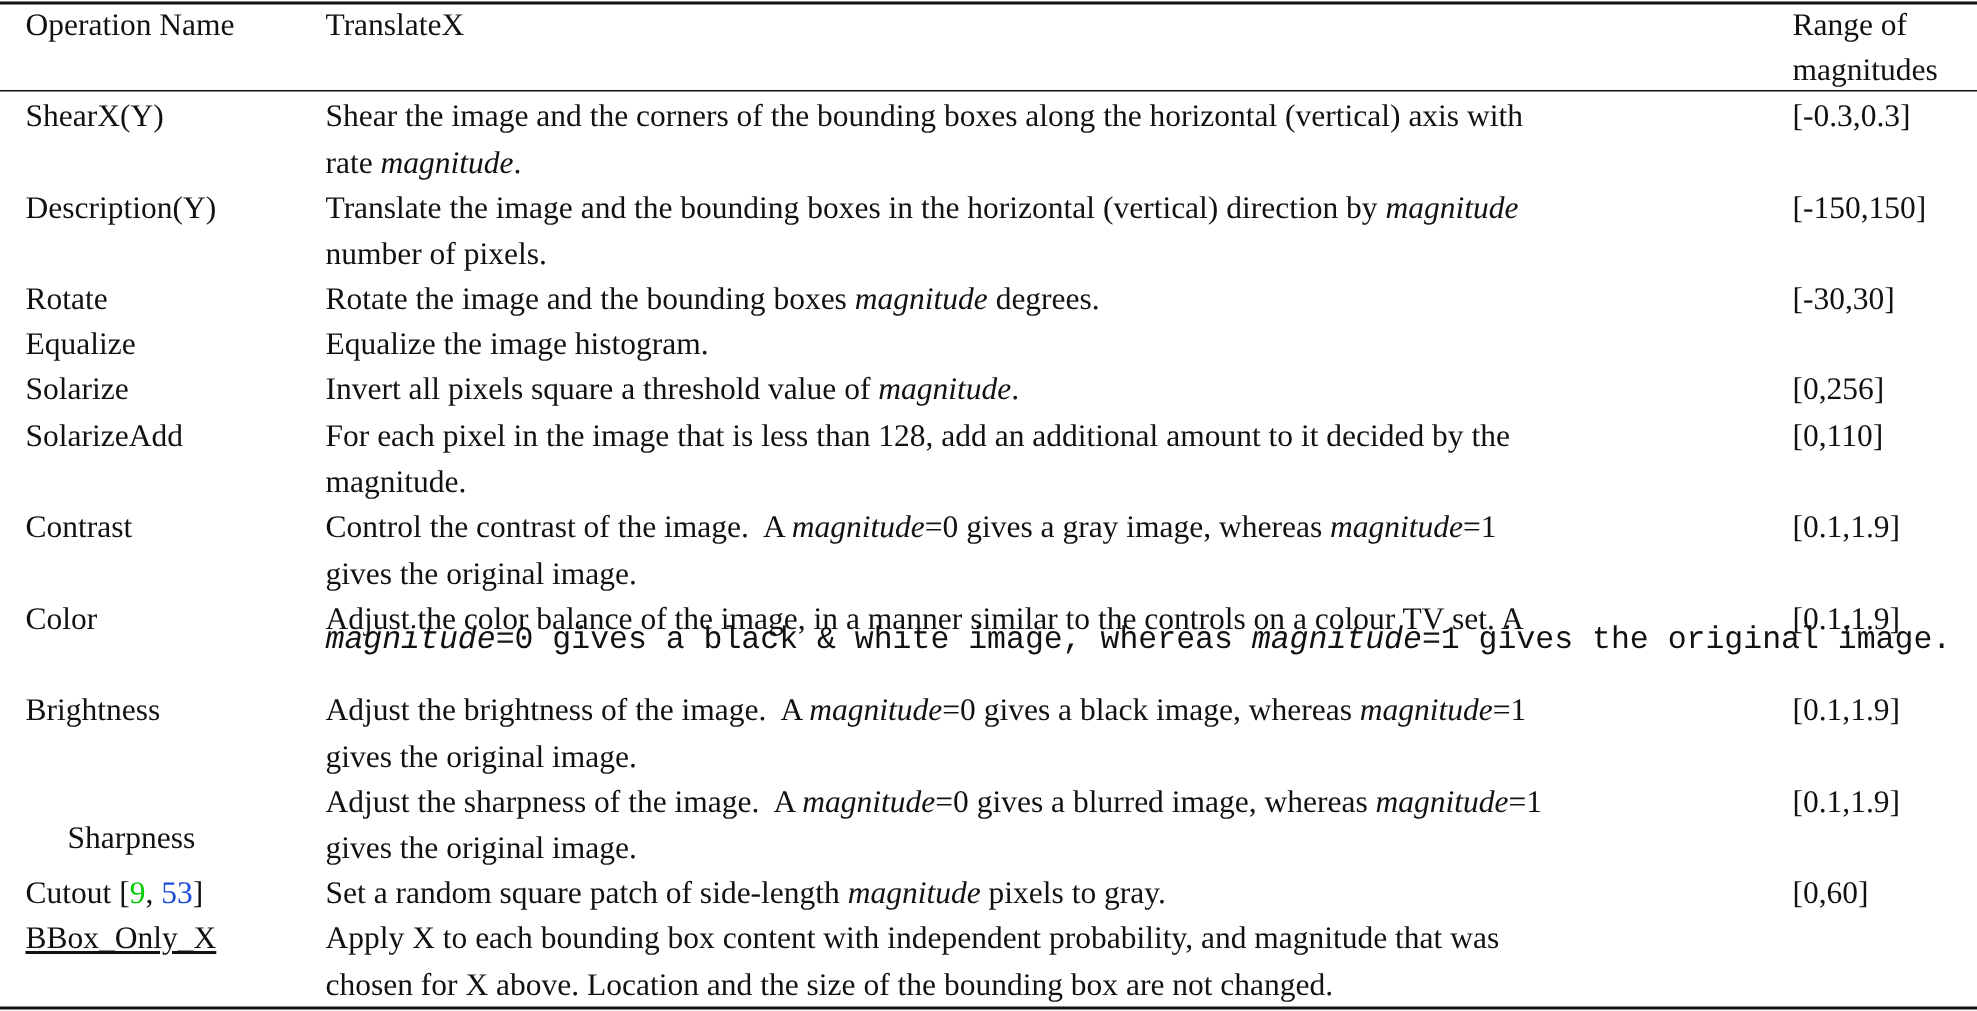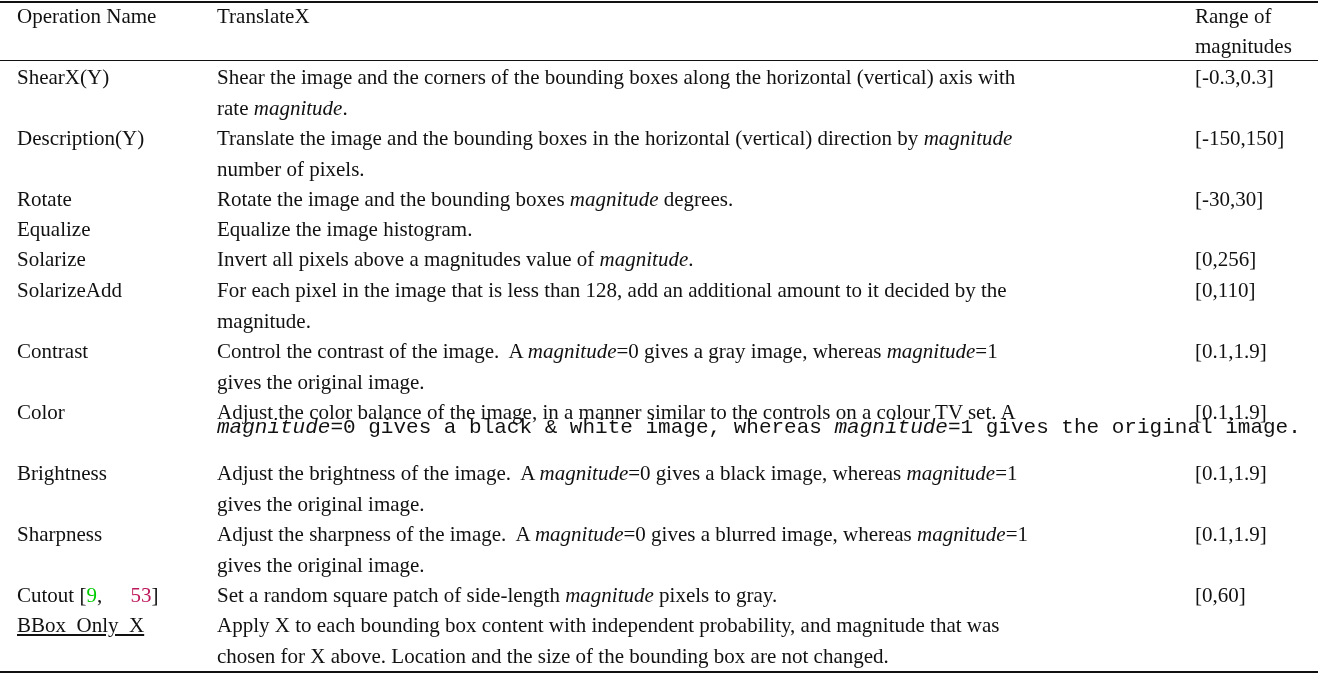--- a/index.html
+++ b/index.html
@@ -54,21 +54,21 @@
         <div class="cell c2" style="top: 184px;"><span style="white-space: pre;">Rotate the image and the bounding boxes </span><span class="it" style="white-space: pre;">magnitude</span><span style="white-space: pre;"> degrees.</span></div>
         <div class="cell c3" style="top: 184px;">[-30,30]</div>
       </div>
       <div>
         <div class="cell c1" style="top: 214px;"><span>Equalize</span></div>
         <div class="cell c2" style="top: 214px;"><span style="white-space: pre; text-align: right;">Equalize the image histogram.</span></div>
         <div class="cell c3" style="top: 214px;"></div>
       </div>
       <div>
         <div class="cell c1" style="top: 244px;"><span>Solarize</span></div>
-        <div class="cell c2" style="top: 244px;"><span style="white-space: pre;">Invert all pixels above a magnitudes value of </span><span class="it" style="white-space: pre;">magnitude</span><span style="white-space: pre;">.</span></div>
+        <div class="cell c2" style="top: 244px;"><span style="white-space: pre;">Invert all pixels square a threshold value of </span><span class="it" style="white-space: pre;">magnitude</span><span style="white-space: pre;">.</span></div>
         <div class="cell c3" style="top: 244px;">[0,256]</div>
       </div>
       <div>
         <div class="cell c1" style="top: 275px;"><span>SolarizeAdd</span></div>
         <div class="cell c2" style="top: 275px;"><span style="white-space: pre;">For each pixel in the image that is less than 128, add an additional amount to it decided by the</span></div>
         <div class="cell c2" style="top: 305.5px;"><span style="white-space: pre;">magnitude.</span></div>
         <div class="cell c3" style="top: 275px;">[0,110]</div>
       </div>
       <div>
         <div class="cell c1" style="top: 336px;"><span>Contrast</span></div>
@@ -82,27 +82,27 @@
         <div class="cell c2" style="top: 413px; font-family: Liberation Mono, monospace;"><span class="it" style="white-space: pre;">magnitude</span><span style="white-space: pre;">=0 gives a black &amp; white image, whereas </span><span class="it" style="white-space: pre;">magnitude</span><span style="white-space: pre;">=1 gives the original image.</span></div>
         <div class="cell c3" style="top: 397px;">[0.1,1.9]</div>
       </div>
       <div>
         <div class="cell c1" style="top: 458px;"><span>Brightness</span></div>
         <div class="cell c2" style="top: 458px;"><span style="white-space: pre;">Adjust the brightness of the image.  A </span><span class="it" style="white-space: pre;">magnitude</span><span style="white-space: pre;">=0 gives a black image, whereas </span><span class="it" style="white-space: pre;">magnitude</span><span style="white-space: pre;">=1</span></div>
         <div class="cell c2" style="top: 488.5px;"><span style="white-space: pre;">gives the original image.</span></div>
         <div class="cell c3" style="top: 458px;">[0.1,1.9]</div>
       </div>
       <div>
-        <div class="cell c1" style="top: 519px;"><span>Sharpness</span></div>
+        <div class="cell c1" style="top: 543px; margin-left: 28px;"><span>Sharpness</span></div>
         <div class="cell c2" style="top: 519px;"><span style="white-space: pre; text-align: right;">Adjust the sharpness of the image.  A </span><span class="it" style="white-space: pre;">magnitude</span><span style="white-space: pre; margin-top: 16px;">=0 gives a blurred image, whereas </span><span class="it" style="white-space: pre;">magnitude</span><span style="white-space: pre;">=1</span></div>
         <div class="cell c2" style="top: 549.5px;"><span style="white-space: pre;">gives the original image.</span></div>
         <div class="cell c3" style="top: 519px;">[0.1,1.9]</div>
       </div>
       <div>
-        <div class="cell c1" style="top: 580px;"><span>Cutout</span> [<span class="cite" style="color: rgb(0, 204, 0);">9</span>, <span class="cite" style="color: #be185d; margin-left: 23px;">53</span>]</div>
+        <div class="cell c1" style="top: 580px;"><span>Cutout</span> [<span class="cite" style="color: rgb(0, 204, 0);">9</span>, <span class="cite" style="color: #1d4ed8;">53</span>]</div>
         <div class="cell c2" style="top: 580px;"><span style="white-space: pre;">Set a random square patch of side-length </span><span class="it" style="white-space: pre;">magnitude</span><span style="white-space: pre;"> pixels to gray.</span></div>
         <div class="cell c3" style="top: 580px;">[0,60]</div>
       </div>
       <div>
         <div class="cell c1" style="top: 610px; text-decoration: underline;"><span>BBox_Only_X</span></div>
         <div class="cell c2" style="top: 610px;"><span style="white-space: pre;">Apply X to each bounding box content with independent probability, and magnitude that was</span></div>
         <div class="cell c2" style="top: 640.5px;"><span style="white-space: pre;">chosen for X above. Location and the size of the bounding box are not changed.</span></div>
         <div class="cell c3" style="top: 610px;"></div>
       </div>
     </div>

